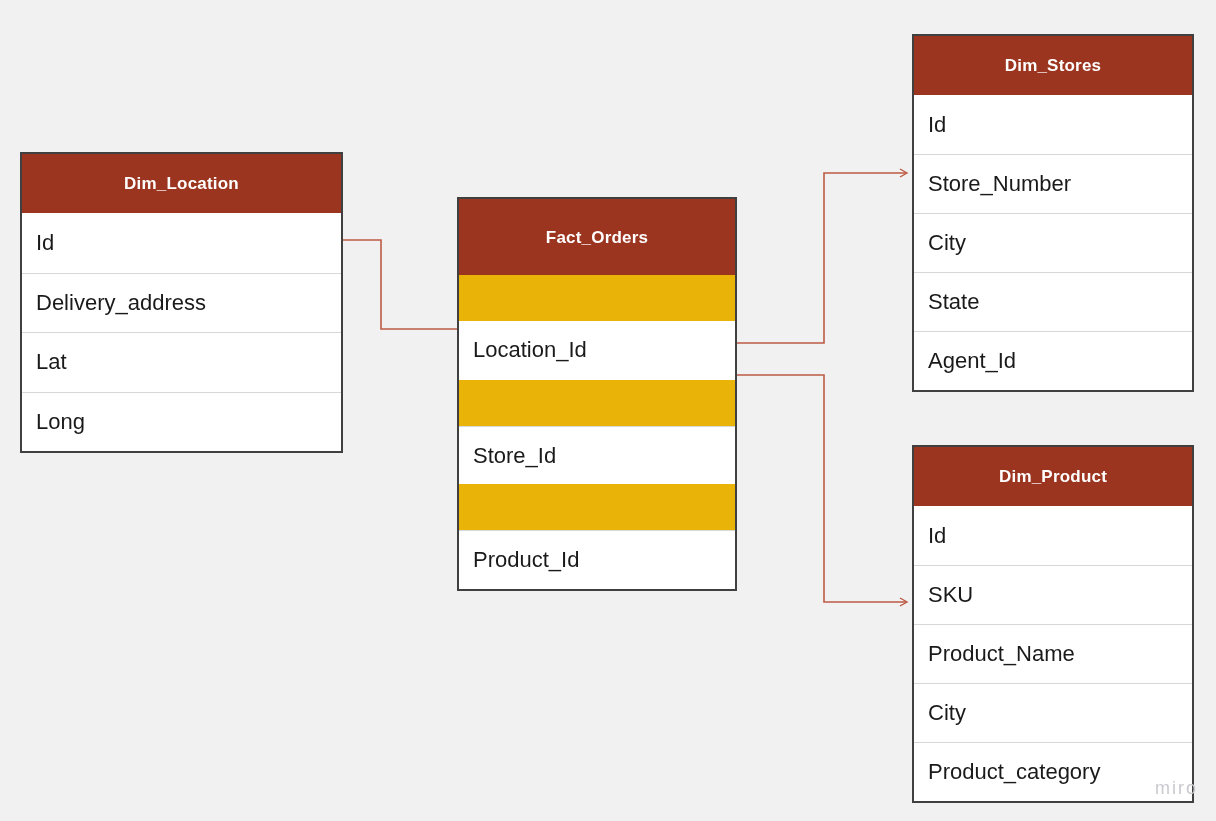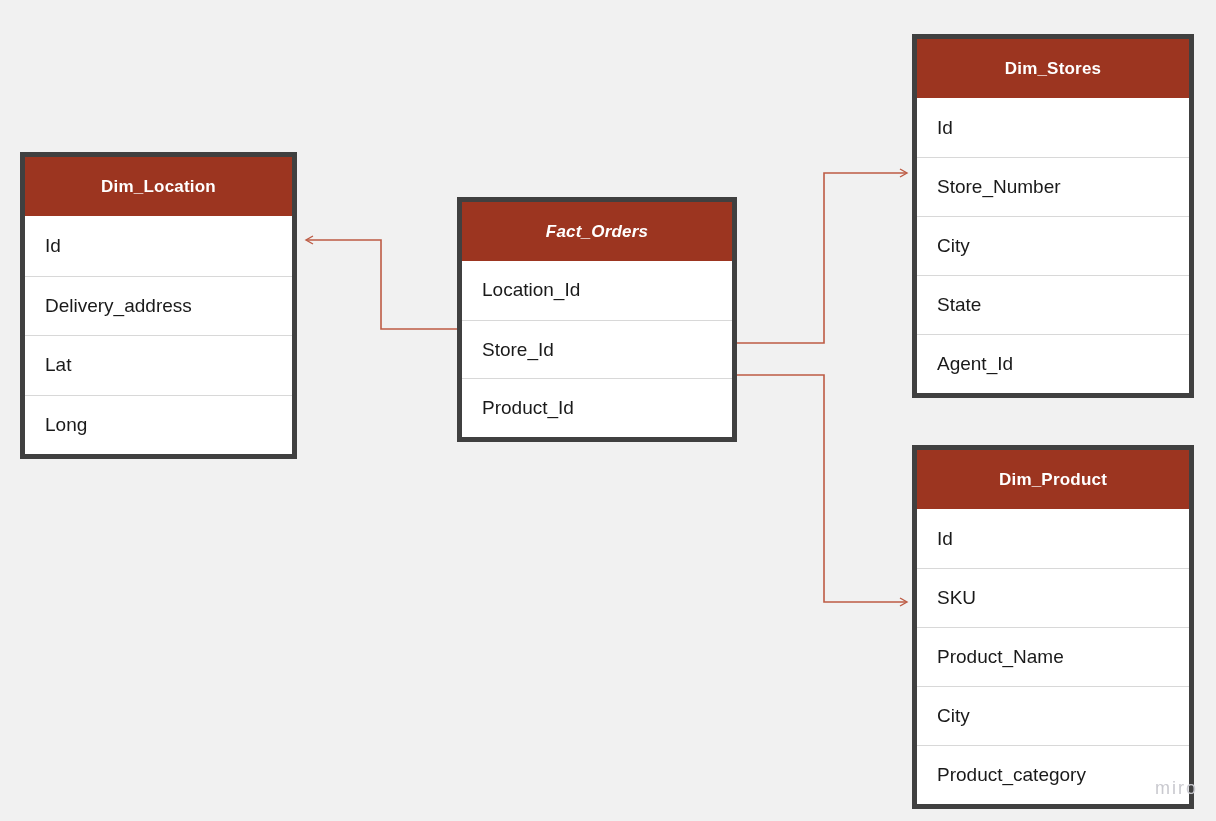--- a/index.html
+++ b/index.html
@@ -17,21 +17,21 @@
     position: relative;
     width: 1216px;
     height: 821px;
     background: #f1f1f1;
   }
 
   
   .entity {
     position: absolute;
     background: #eab308;
-    border: 5px solid #404040;
+    border: 2px solid #404040;
     box-sizing: border-box;
     box-shadow: 0 0 0 0 rgba(0,0,0,0);
   }
   .entity-header {
     background: #9c3520;
     color: #ffffff;
     font-weight: bold;
     font-size: 17px;
     text-align: center;
     line-height: 1;
@@ -42,37 +42,37 @@
     letter-spacing: 0.2px;
   }
   .entity-rows {
     display: block;
   }
   .entity-row {
     box-sizing: border-box;
     border-top: 1px solid #d8d8d8;
     display: flex;
     align-items: center;
-    padding-left: 20px;
-    font-size: 19px;
+    padding-left: 14px;
+    font-size: 22px;
     color: #1a1a1a;
     background: #ffffff;
   }
   .entity-row:first-child {
     border-top: none;
   }
 
   
-  #entity-dim-location { left: 20px;  top: 152px; width: 277px; }
+  #entity-dim-location { left: 20px;  top: 152px; width: 323px; }
   #entity-dim-location .entity-header { height: 59px; }
   #entity-dim-location .entity-row    { height: 59.5px; }
 
   #entity-fact-orders  { left: 457px; top: 197px; width: 280px; }
-  #entity-fact-orders .entity-header  { height: 59px; font-style: italic; }
-  #entity-fact-orders .entity-row     { height: 58.7px; }
+  #entity-fact-orders .entity-header  { height: 76px; }
+  #entity-fact-orders .entity-row     { height: 58.7px; margin-top: 46px; }
 
   #entity-dim-stores   { left: 912px; top: 34px;  width: 282px; }
   #entity-dim-stores .entity-header   { height: 59px; }
   #entity-dim-stores .entity-row      { height: 59px; }
 
   #entity-dim-product  { left: 912px; top: 445px; width: 282px; }
   #entity-dim-product .entity-header  { height: 59px; }
   #entity-dim-product .entity-row     { height: 59px; }
 
   

